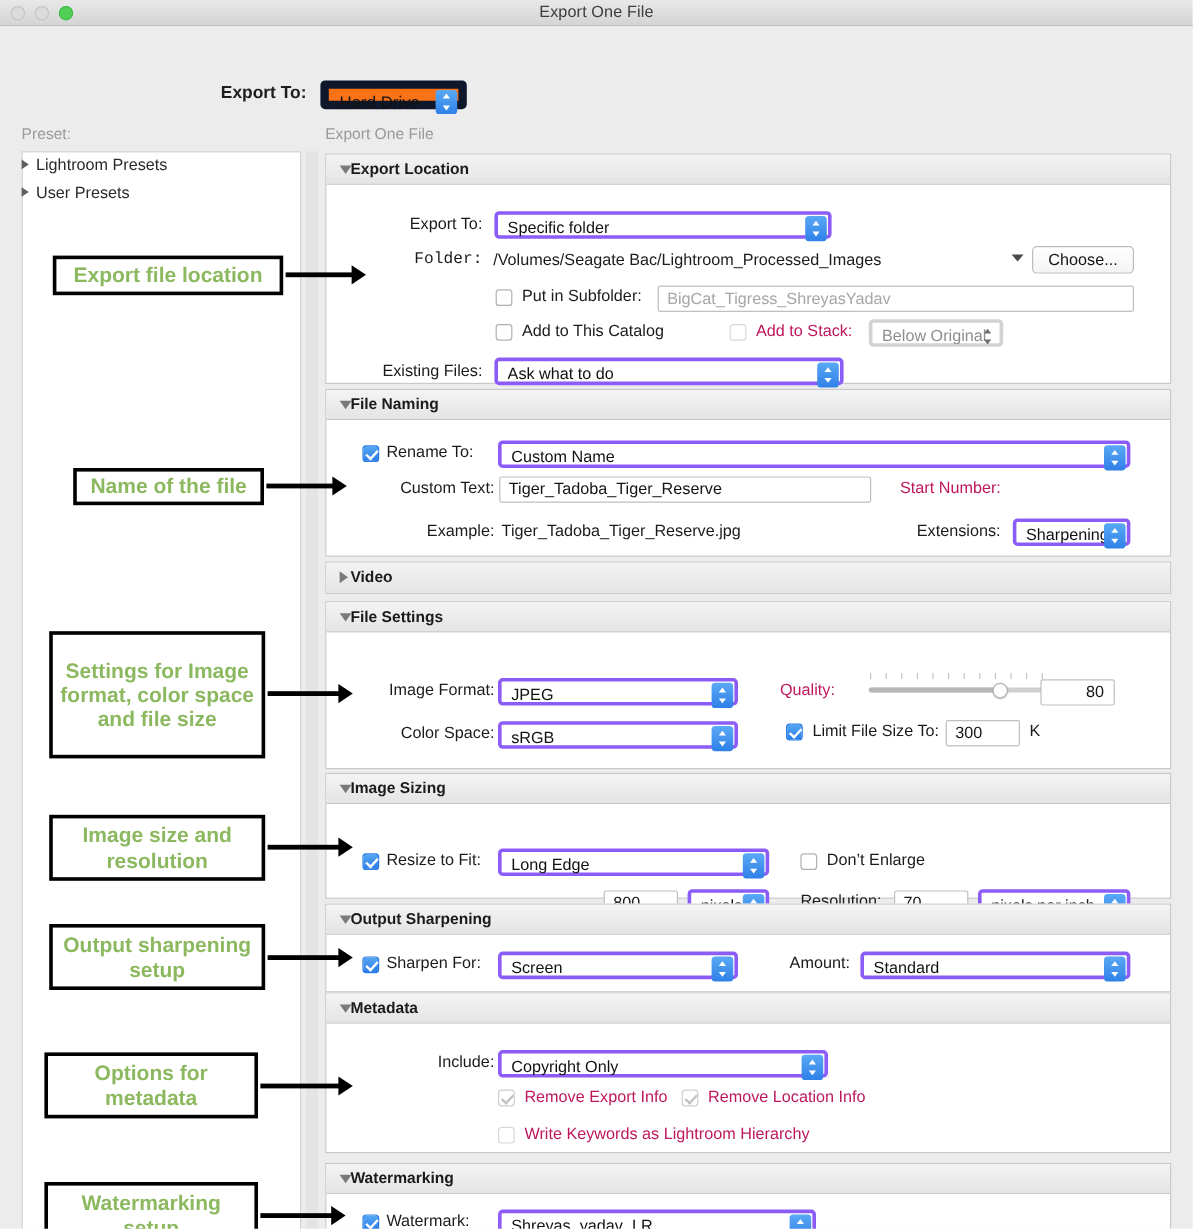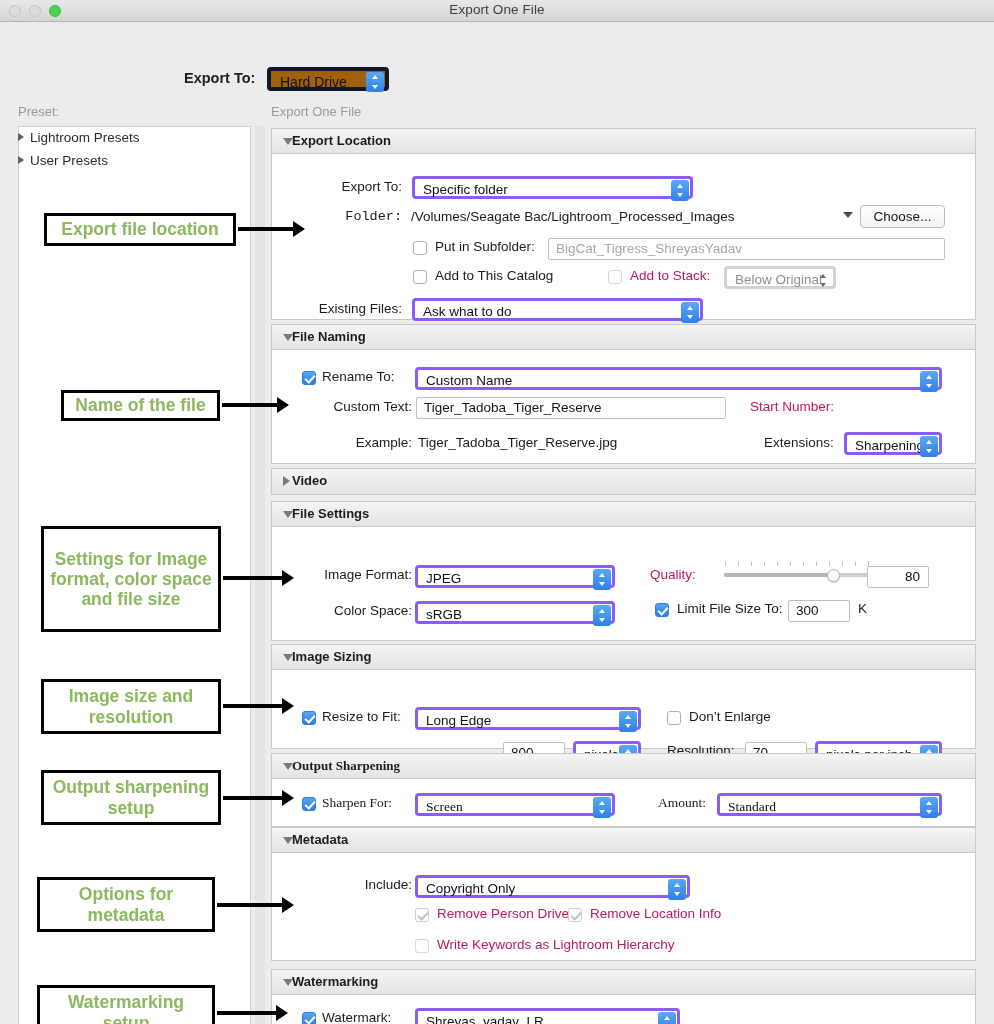--- a/index.html
+++ b/index.html
@@ -38,21 +38,21 @@
     background: #ececec;
   }
 
   
   .top-export-label {
     position: absolute; left: 184px; top: 48px;
     font-size: 14.5px; color: #1d1d1d; font-weight: 600;
   }
   .top-export-popup {
     position: absolute; left: 267px; top: 45px; width: 122px; height: 24px;
-    background: #a16207; border: 4px solid #0f172a; border-radius: 4px;
+    background: #f97316; border: 7px solid #0f172a; border-radius: 4px;
   }
   .top-export-popup .val {
     position: absolute; left: 9px; top: 3px; font-size: 14px; color: #111;
   }
 
   
   .preset-label {
     position: absolute; left: 18px; top: 82px;
     font-size: 13px; color: #9a9a9a;
   }
@@ -419,21 +419,21 @@
         <div class="field" style="left:473px;top:72px;width:62px;">
           <span class="fv">70</span>
         </div>
         <div class="popup" style="left:543px;top:71px;width:127px;">
           <span class="pv">pixels per inch</span>
           <span class="chip"></span>
         </div>
       </div>
     </div>
 
-    <div class="panel" style="top:731px;height:74px;font-family:Liberation Serif, serif;">
+    <div class="panel" style="top:731px;height:74px;">
       <div class="panel-header">
         <span class="disc"></span>
         <span class="ptitle">Output Sharpening</span>
       </div>
       <div class="panel-body">
         <div class="cb on" style="left:30px;top:18px;"></div>
         <div class="lbl" style="left:50px;top:16px;">Sharpen For:</div>
         <div class="popup" style="left:143px;top:14px;width:200px;">
           <span class="pv">Screen</span>
           <span class="chip"></span>
@@ -451,21 +451,21 @@
         <span class="disc"></span>
         <span class="ptitle">Metadata</span>
       </div>
       <div class="panel-body">
         <div class="lbl right" style="left:10px;top:24px;width:130px;">Include:</div>
         <div class="popup" style="left:143px;top:22px;width:275px;">
           <span class="pv">Copyright Only</span>
           <span class="chip"></span>
         </div>
         <div class="cb on dis" style="left:143px;top:55px;"></div>
-        <div class="lbl dim" style="left:165px;top:53px;">Remove Person Drive</div>
+        <div class="lbl dim" style="left:165px;top:53px;">Remove Export Info</div>
         <div class="cb on dis" style="left:296px;top:55px;"></div>
         <div class="lbl dim" style="left:318px;top:53px;">Remove Location Info</div>
         <div class="cb off dis" style="left:143px;top:86px;"></div>
         <div class="lbl dim" style="left:165px;top:84px;">Write Keywords as Lightroom Hierarchy</div>
       </div>
     </div>
 
     <div class="panel" style="top:947px;height:66px;">
       <div class="panel-header">
         <span class="disc"></span>

